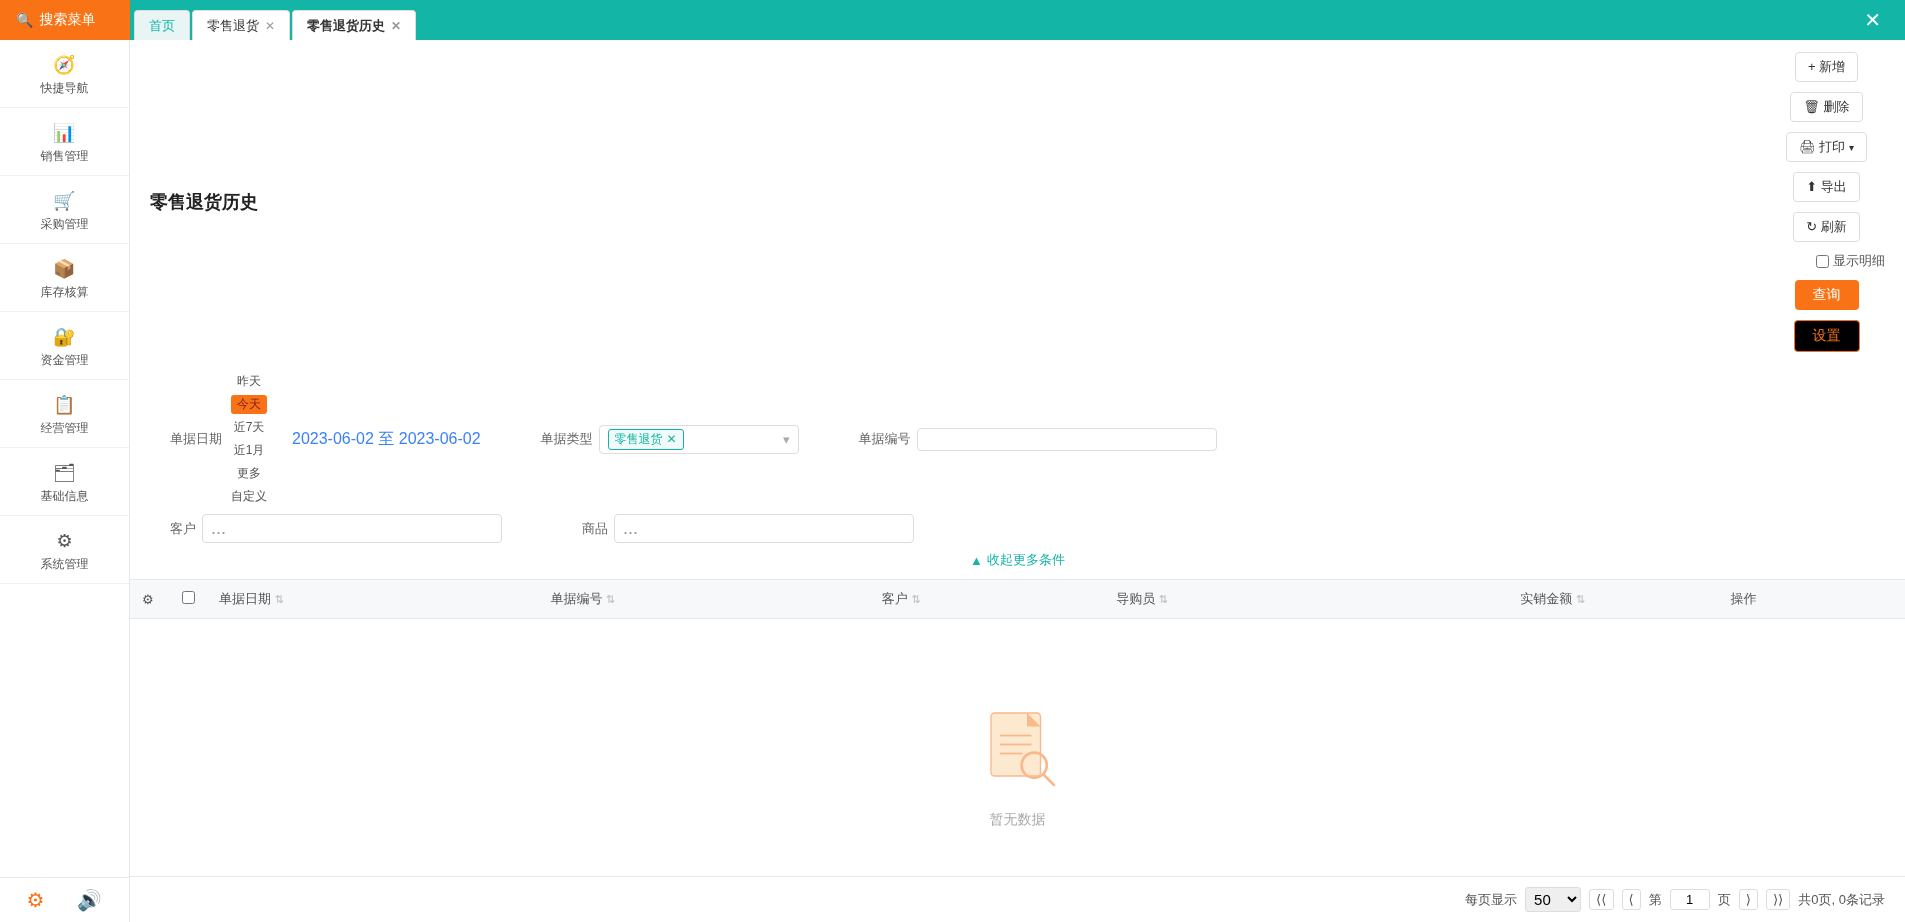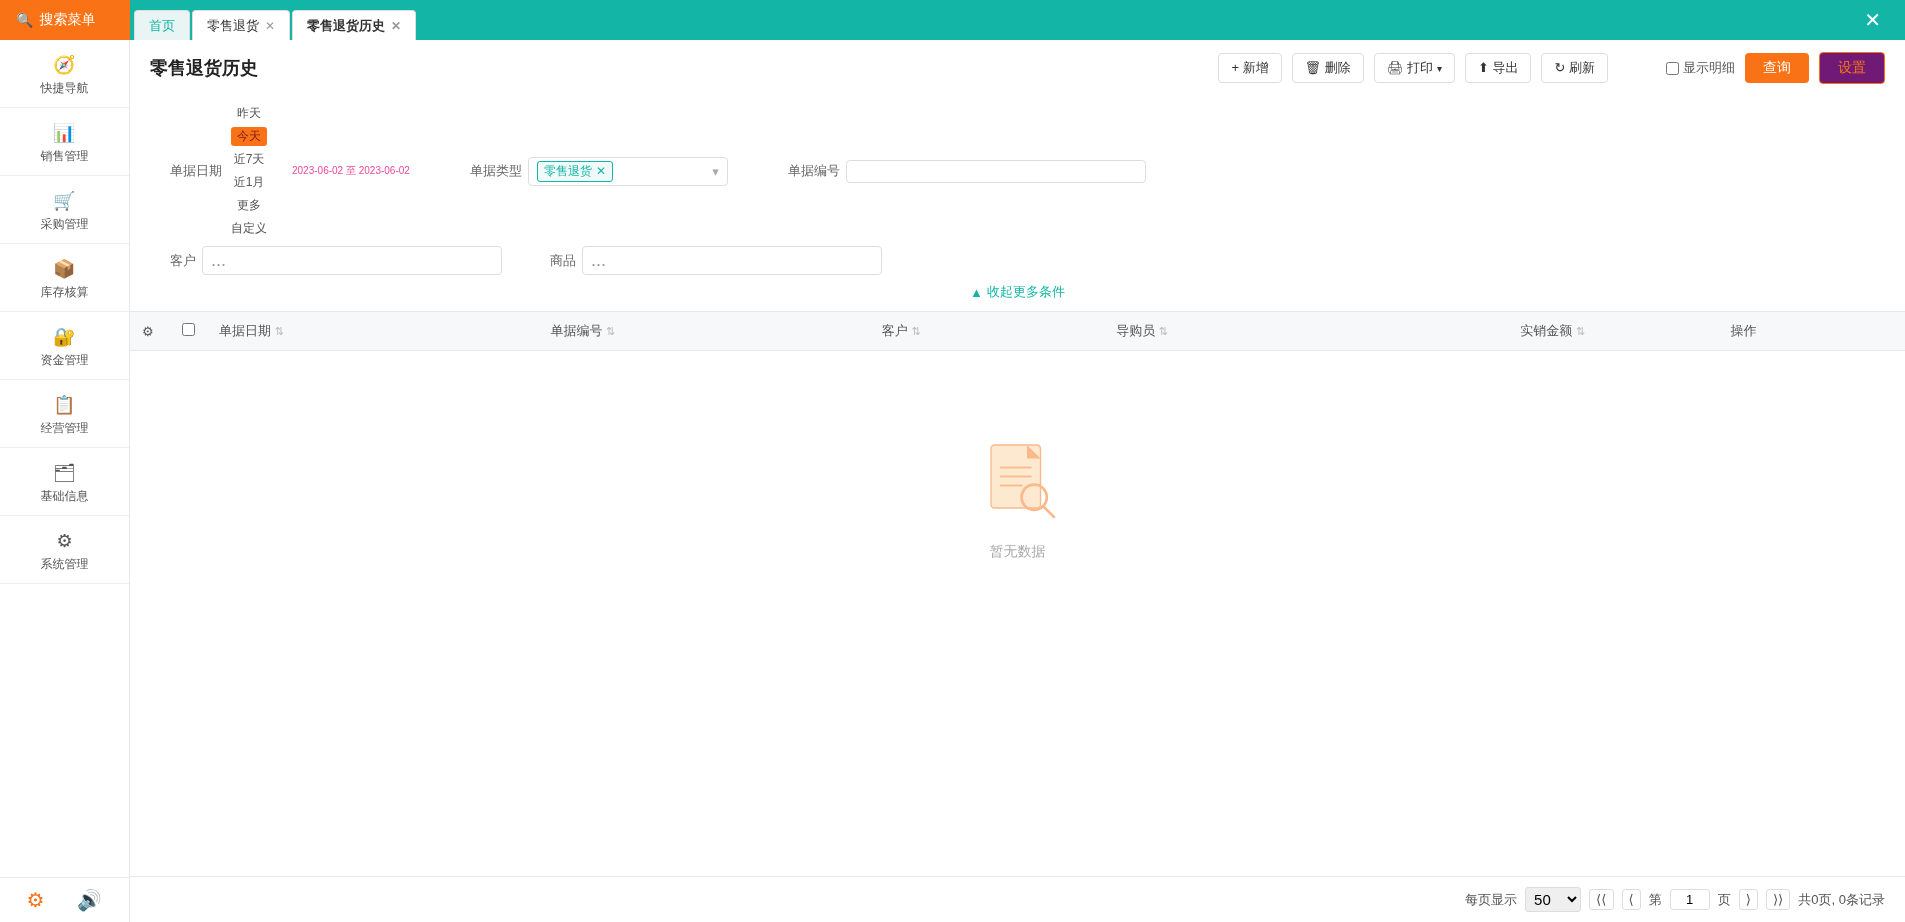--- a/index.html
+++ b/index.html
@@ -57,46 +57,46 @@
 
     
     .page-header {
       background: #fff; padding: 12px 20px 0;
       border-bottom: 1px solid #e8e8e8;
     }
     .page-title-row {
       display: flex; align-items: center; justify-content: space-between; margin-bottom: 10px;
     }
     .page-title { font-size: 18px; font-weight: bold; color: #222; }
-    .toolbar { display: flex; align-items: center; gap: 10px; }
+    .toolbar { display: flex; align-items: center; gap: 10px; flex-direction: column; }
     .toolbar-btn {
       display: flex; align-items: center; gap: 4px;
       padding: 5px 12px; border: 1px solid #ddd; background: #fff;
       border-radius: 4px; cursor: pointer; font-size: 13px; color: #333;
     }
     .btn-query {
       background: #f97316; color: #fff; border: none;
       padding: 6px 18px; border-radius: 4px; cursor: pointer; font-size: 14px;
     }
     .btn-set {
-      background: #701a75; color: #f97316; border: 1px solid #f97316;
+      background: #000000; color: #f97316; border: 1px solid #f97316;
       padding: 6px 18px; border-radius: 4px; cursor: pointer; font-size: 14px;
     }
     .show-detail { display: flex; align-items: center; gap: 4px; font-size: 13px; color: #555; margin-left: 48px; }
     .show-detail input { cursor: pointer; }
 
     
     .filter-area { padding: 10px 20px; background: #fff; }
     .filter-row { display: flex; align-items: center; gap: 20px; flex-wrap: wrap; margin-bottom: 8px; }
     .filter-item { display: flex; align-items: center; gap: 6px; font-size: 13px; color: #555; }
     .filter-label { white-space: nowrap; color: #666; }
     .date-links { display: flex; gap: 4px; align-items: center; flex-direction: column; }
     .date-link { font-size: 12px; color: #555; cursor: pointer; padding: 1px 3px; }
     .date-link.today { background: #f97316; color: #7f1d1d; border-radius: 3px; padding: 1px 6px; }
-    .date-range { font-size: 10px; color: #ec4899; margin-left: 2px; }
+    .date-range { font-size: 16px; color: #3b82f6; margin-left: 2px; }
     .filter-select {
       display: flex; align-items: center; border: 1px solid #ddd; border-radius: 4px;
       padding: 3px 8px; min-width: 200px; cursor: pointer; background: #fff;
       font-size: 13px; gap: 4px; position: relative;
     }
     .tag-item {
       display: flex; align-items: center; background: #f0faf9; border: 1px solid #13b5a6;
       border-radius: 3px; padding: 1px 6px; font-size: 12px; color: #13b5a6; gap: 4px;
     }
     .tag-item .remove { cursor: pointer; color: #13b5a6; }
@@ -297,21 +297,21 @@
 
         <div class="filter-row">
 
           <div class="filter-item">
             <span class="filter-label">客户</span>
             <div class="filter-select" style="min-width:300px;">
               <span class="filter-dots">...</span>
             </div>
           </div>
 
-          <div class="filter-item" style="margin-left:28px;">
+          <div class="filter-item" style="margin-left:60px;">
             <span class="filter-label">商品</span>
             <div class="filter-select" style="min-width:300px;">
               <span class="filter-dots">...</span>
             </div>
           </div>
         </div>
 
         <div class="collapse-btn">
           <span>▲</span>
           <span>收起更多条件</span>

